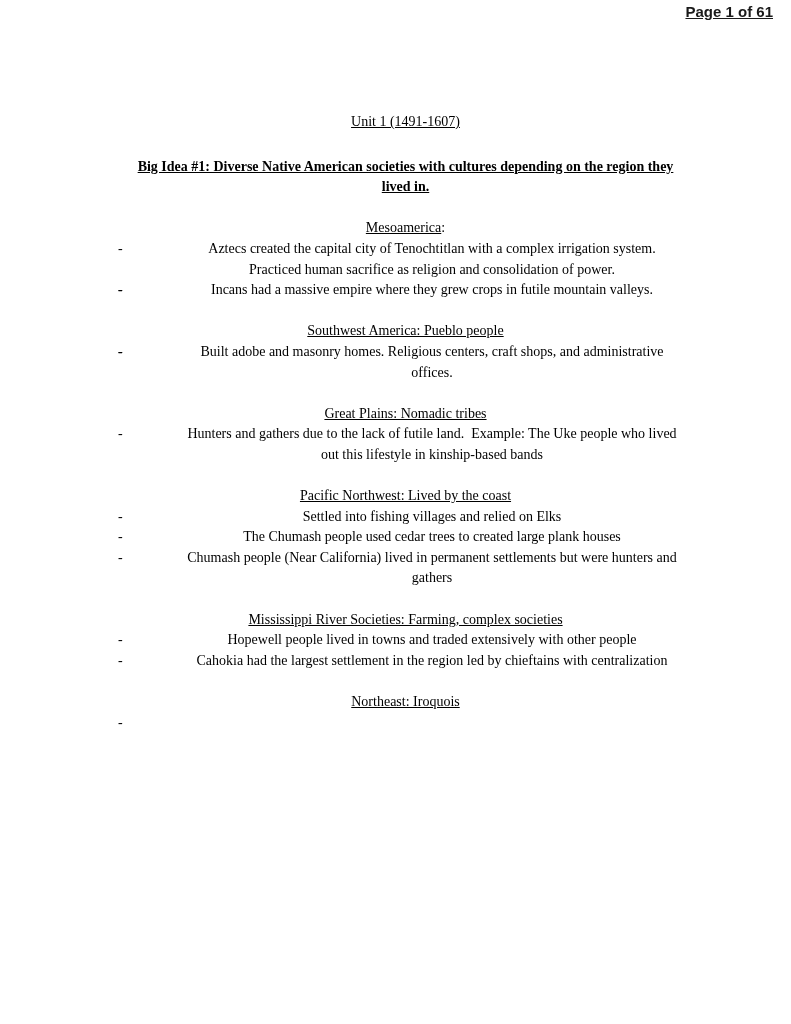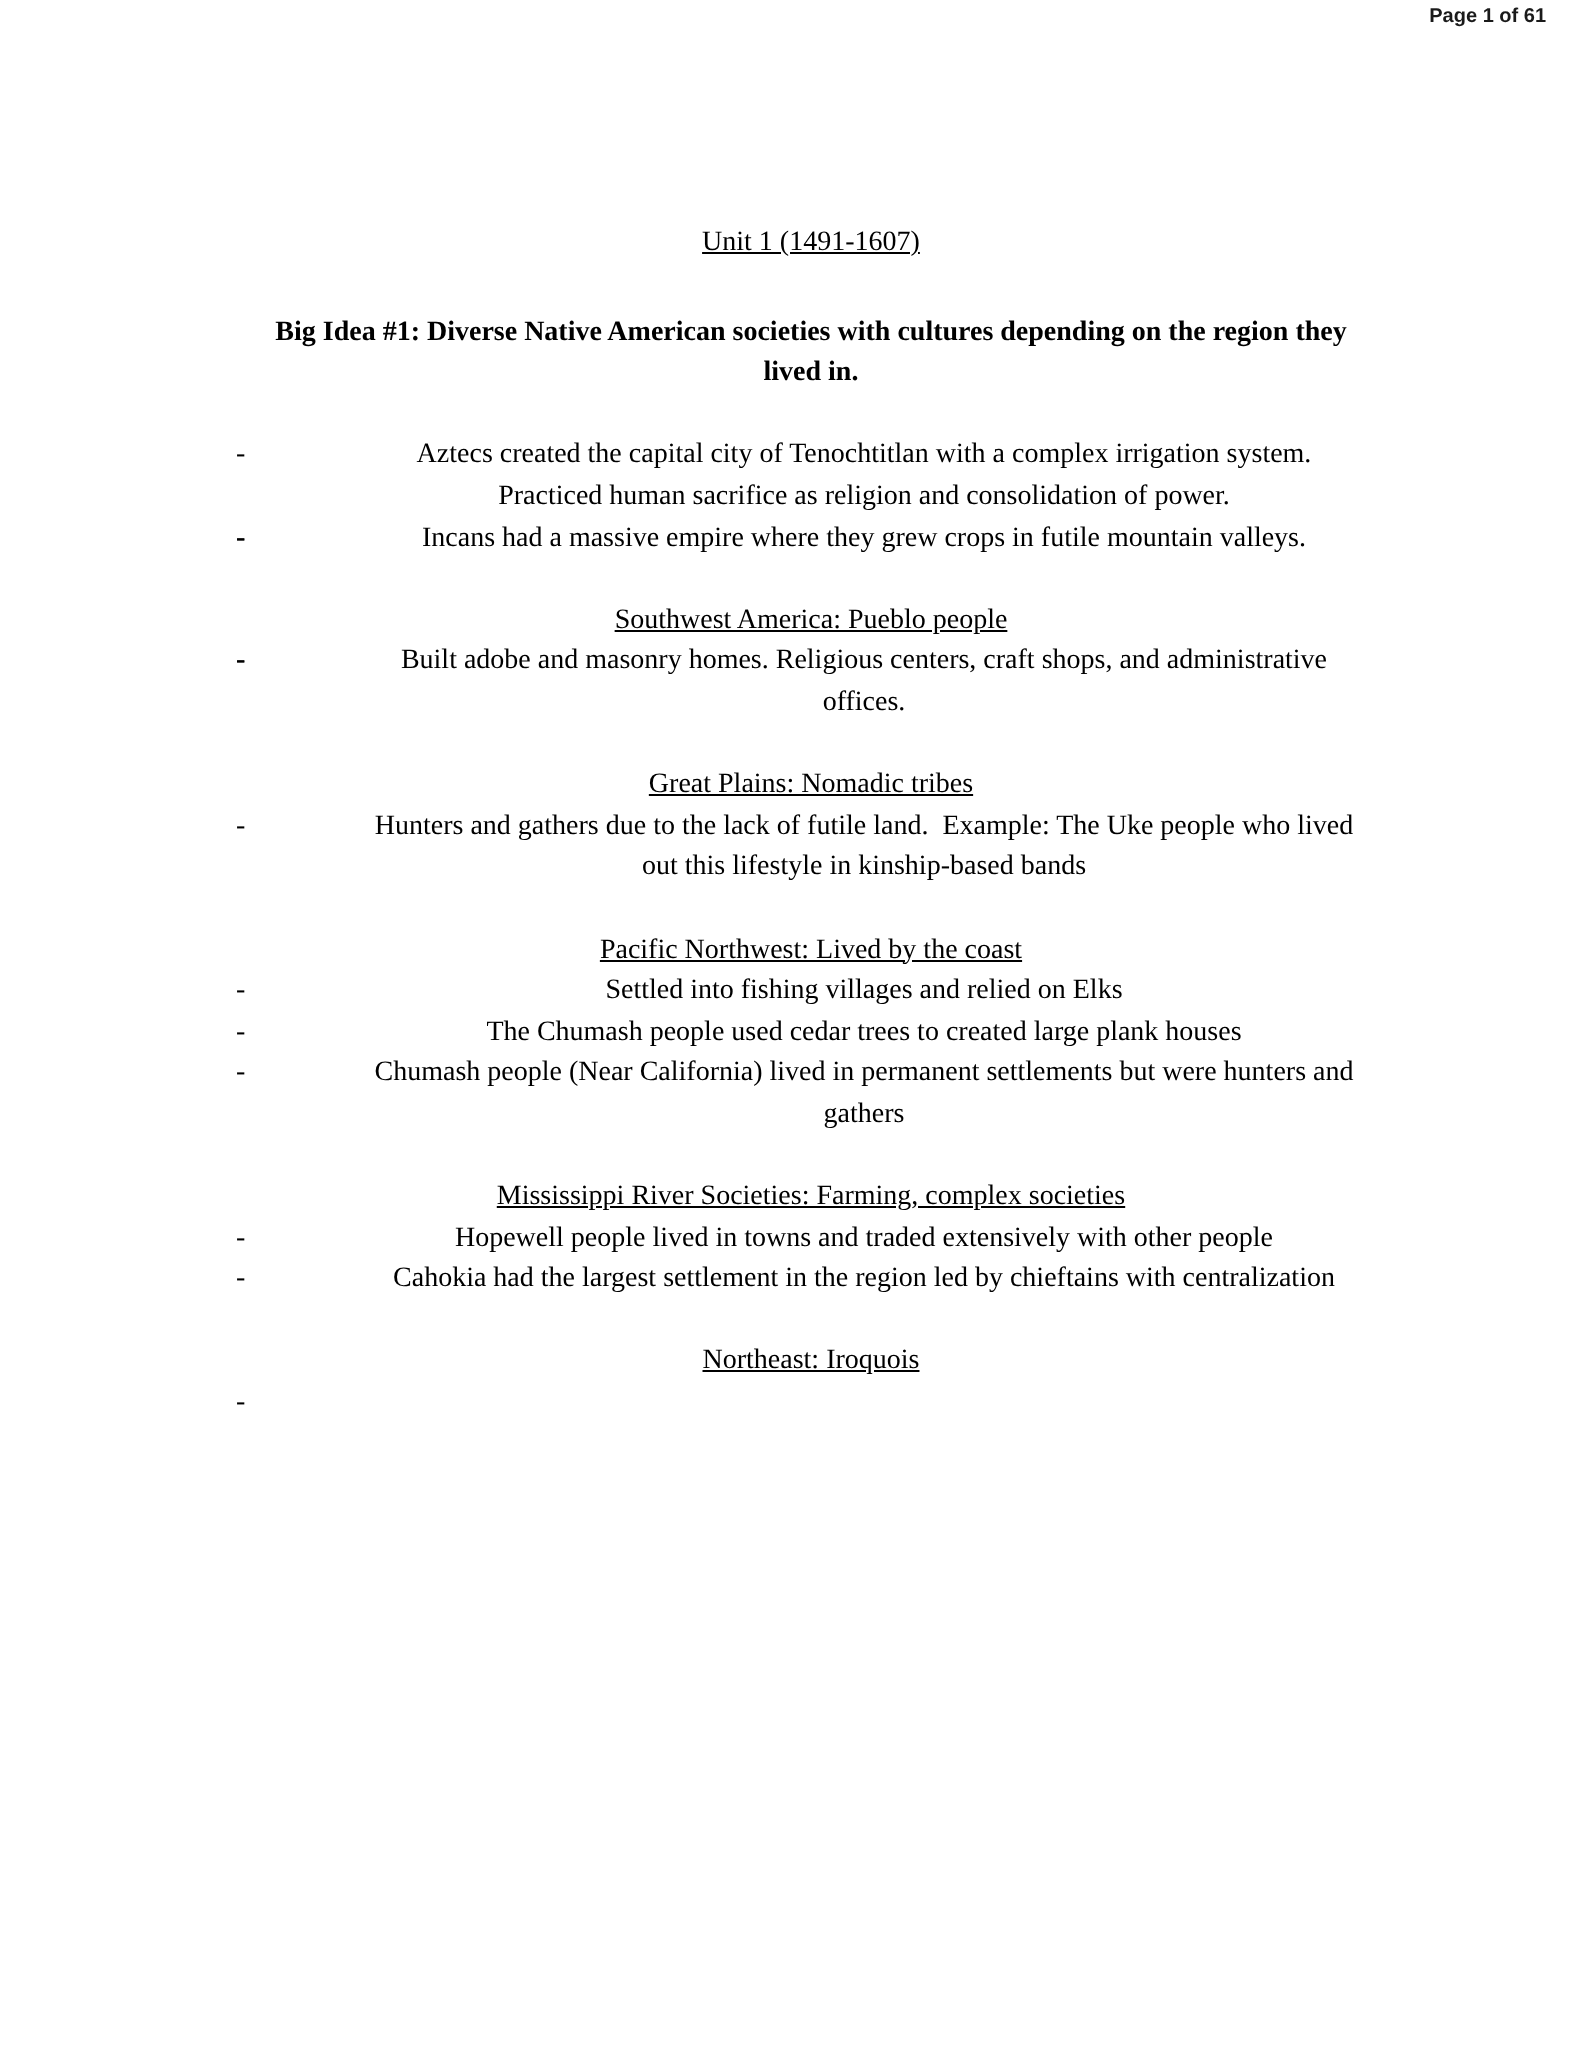--- a/index.html
+++ b/index.html
@@ -14,22 +14,23 @@
     background: #ffffff;
     color: #000000;
     font-family: "Liberation Serif", "DejaVu Serif", serif;
     overflow: hidden;
   }
   .page-header {
     position: absolute;
     top: 3px;
     right: 18px;
     font-family: "Liberation Sans", "DejaVu Sans", sans-serif;
-    font-size: 10px;
+    font-size: 15px;
     font-weight: 600;
+    text-decoration: underline;
     color: #1a1a1a;
   }
   .content {
     position: absolute;
     left: 93px;
     top: 112px;
     width: 625px;
     font-size: 14px;
     line-height: 20.6px;
     text-align: center;
@@ -39,20 +40,21 @@
   }
   .doc-title {
     margin-bottom: 24px;
   }
   .u {
     text-decoration: underline;
   }
   .bold-para {
     font-weight: bold;
     white-space: pre-wrap;
+    text-decoration: underline;
   }
   .para {
     white-space: pre-wrap;
   }
   ul.bullets {
     list-style: none;
     margin: 0;
     padding: 0;
   }
   ul.bullets li {
@@ -78,20 +80,21 @@
   <div class="content">
 
     <div class="block doc-title">
       <span class="u">Unit 1 (1491-1607)</span>
     </div>
 
     <div class="block bold-para">Big Idea #1: Diverse Native American societies with cultures depending on the region they
 lived in.</div>
 
     <div class="block">
+      <div><span class="u">Mesoamerica</span><span>:</span></div>
       <ul class="bullets">
         <li><span class="marker">-</span><span class="btext">Aztecs created the capital city of Tenochtitlan with a complex irrigation system.
 Practiced human sacrifice as religion and consolidation of power.</span></li>
         <li><span class="marker">-</span></li>
         <li><span class="marker">-</span><span class="btext">Incans had a massive empire where they grew crops in futile mountain valleys.</span></li>
       </ul>
     </div>
 
 
     <div class="block">

